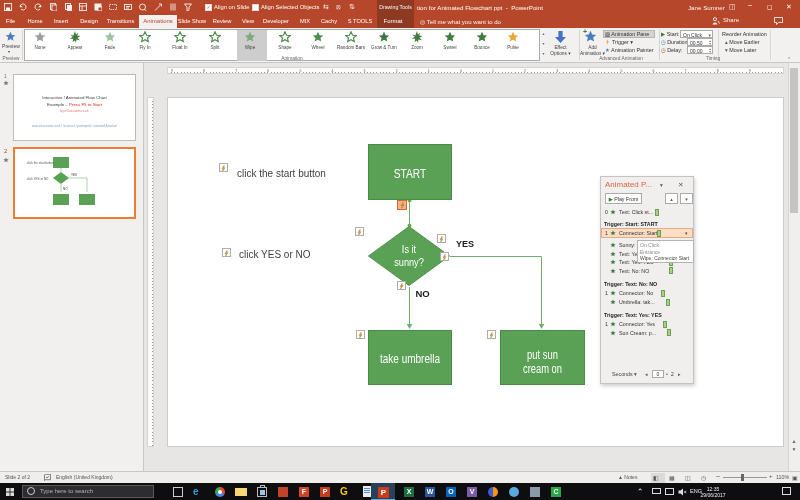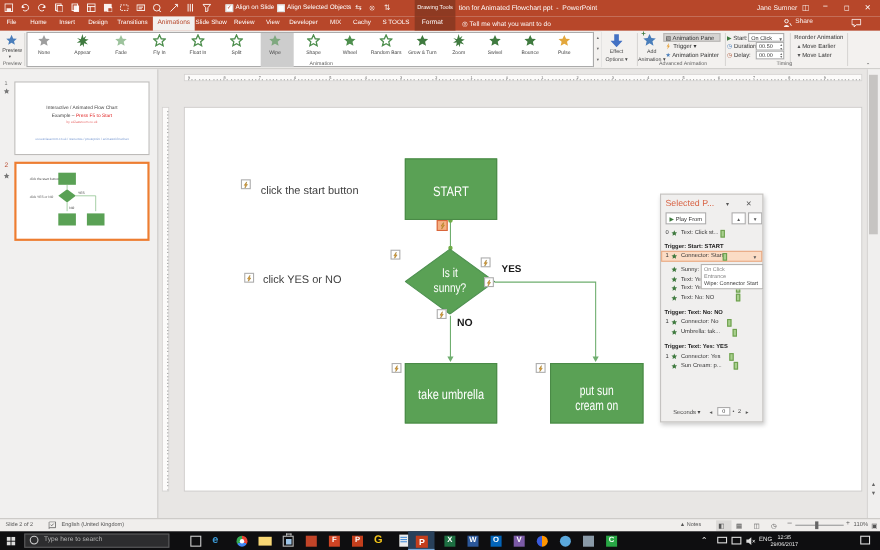--- a/index.html
+++ b/index.html
@@ -622,21 +622,21 @@
     <svg style="position:absolute;left:1.0px;top:0.5px" width="5" height="6.5" viewBox="0 0 10 12">
       <path d="M6.5 0L2 6.5h2.5L3 12l5-7H5.5z" fill="#E8A33D" stroke="#8B6914" stroke-width="0.8"></path>
     </svg>
   </div>
 <div class="abs" style="left:397px;top:200px;width:10px;height:10px;background:#F5B183;border:1px solid #D9663B;box-sizing:border-box;overflow:hidden;">
     <svg style="position:absolute;left:1.5px;top:1.0px" width="5" height="6.5" viewBox="0 0 10 12">
       <path d="M6.5 0L2 6.5h2.5L3 12l5-7H5.5z" fill="#E8A33D" stroke="#8B6914" stroke-width="0.8"></path>
     </svg>
   </div>
 <div class="abs" style="left:600px;top:176px;width:94px;height:208px;background:#F0EFEE;border:1px solid #C5C3C1;box-sizing:border-box;box-shadow:1px 2px 4px rgba(0,0,0,.2);"></div>
-<div class="abs" style="left:605px;top:180px;font-size:8px;color:#D86344;">Selected P...</div>
+<div class="abs" style="left:605px;top:180px;font-size:8px;color:#D86344;">Animated P...</div>
 <div class="abs" style="left:660px;top:182px;font-size:5.5px;color:#555;">▾</div>
 <div class="abs" style="left:678px;top:181px;font-size:6.5px;color:#555;">✕</div>
 <div class="abs" style="left:605px;top:193px;width:37px;height:11px;background:#fff;border:1px solid #ACABAB;box-sizing:border-box;font-size:5.3px;color:#333;text-align:center;padding-top:2px;"><span style="color:#3F7A3F">▶</span> Play From</div>
 <div class="abs" style="left:665px;top:193px;width:13px;height:11px;background:#fff;border:1px solid #ACABAB;box-sizing:border-box;font-size:5px;color:#555;text-align:center;padding-top:2px;">▴</div>
 <div class="abs" style="left:680px;top:193px;width:13px;height:11px;background:#fff;border:1px solid #ACABAB;box-sizing:border-box;font-size:5px;color:#555;text-align:center;padding-top:2px;">▾</div>
 <div class="abs" style="left:605px;top:209px;font-size:5.3px;color:#333;">0</div>
 <svg class="abs" style="left:610px;top:209px" width="6" height="6" viewBox="0 0 24 24">
     <path d="M12 1.5l3.2 7 7.3.6-5.6 4.9 1.7 7.2L12 17.4 5.4 21.2 7.1 14 1.5 9.1l7.3-.6z" fill="#3F7A3F" stroke="none" stroke-width="0" opacity="1.0"></path>
   </svg>
 <div class="abs" style="left:619px;top:209px;font-size:5.3px;color:#333;white-space:nowrap;">Text: Click st...</div>

